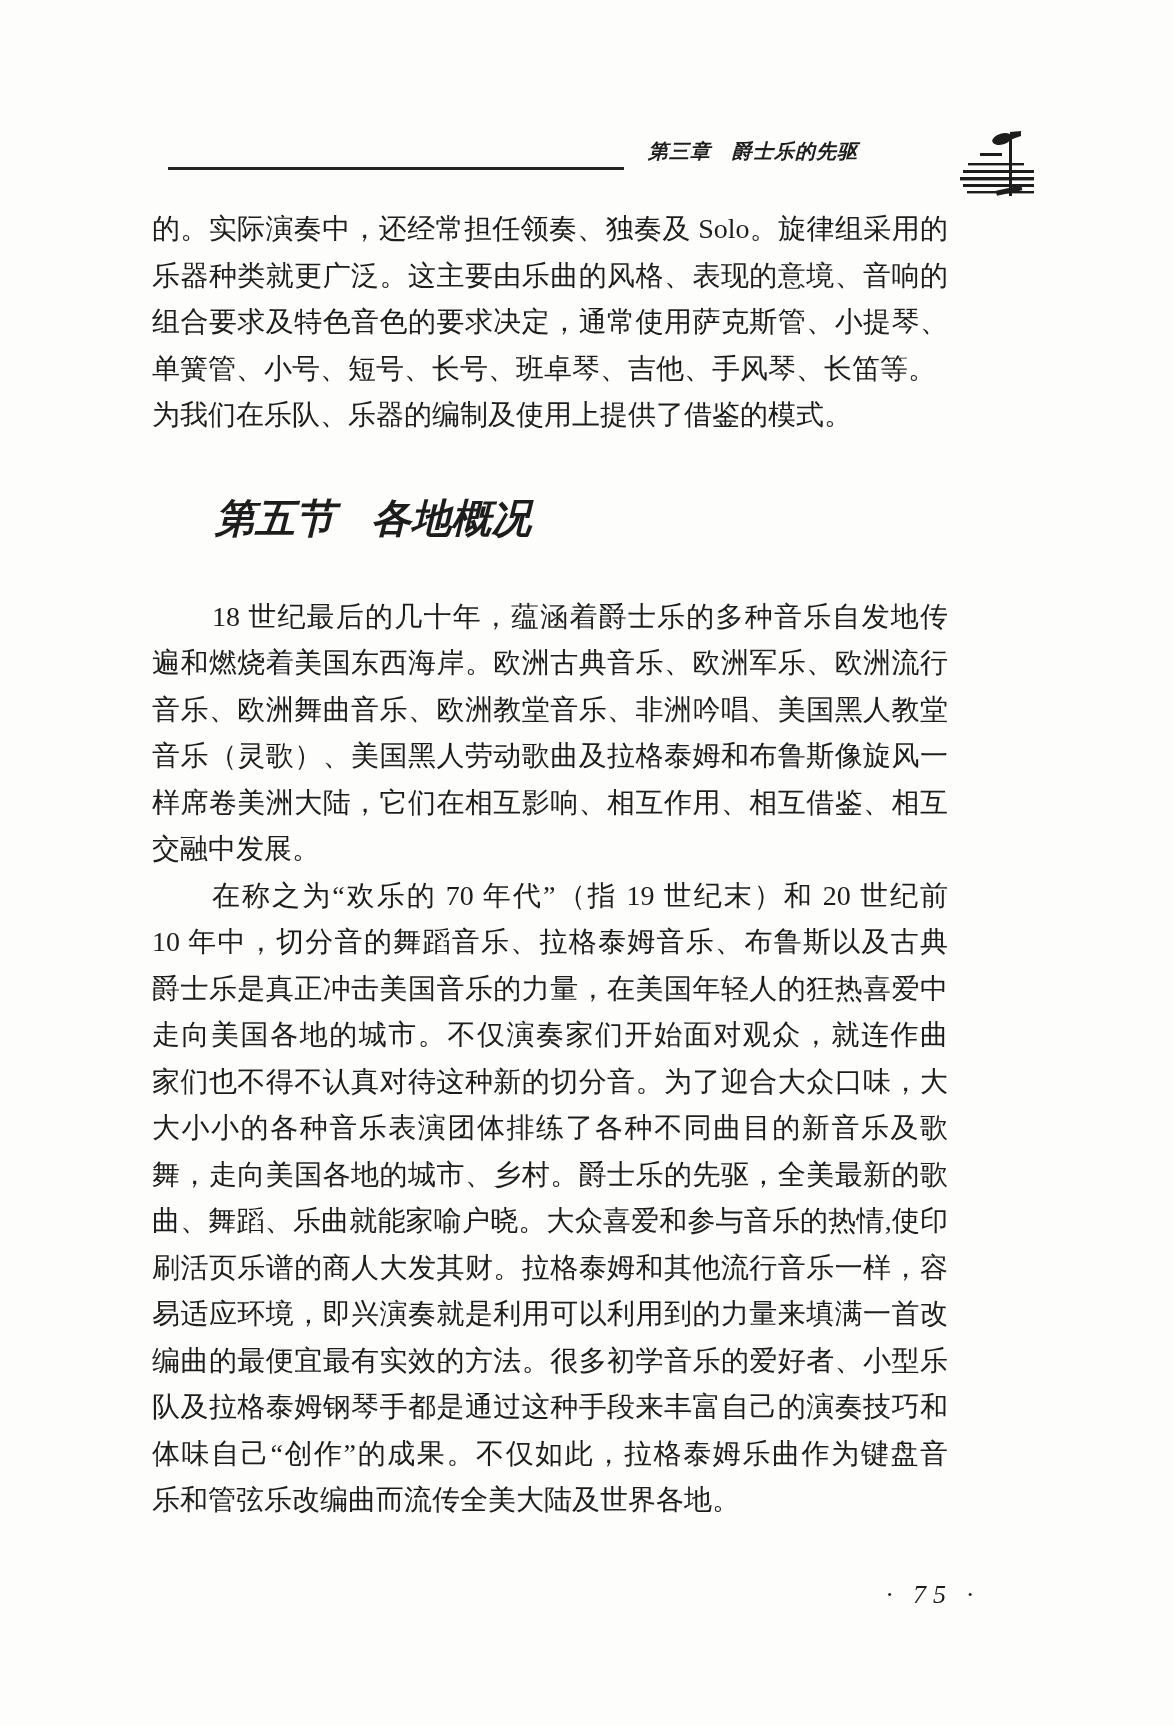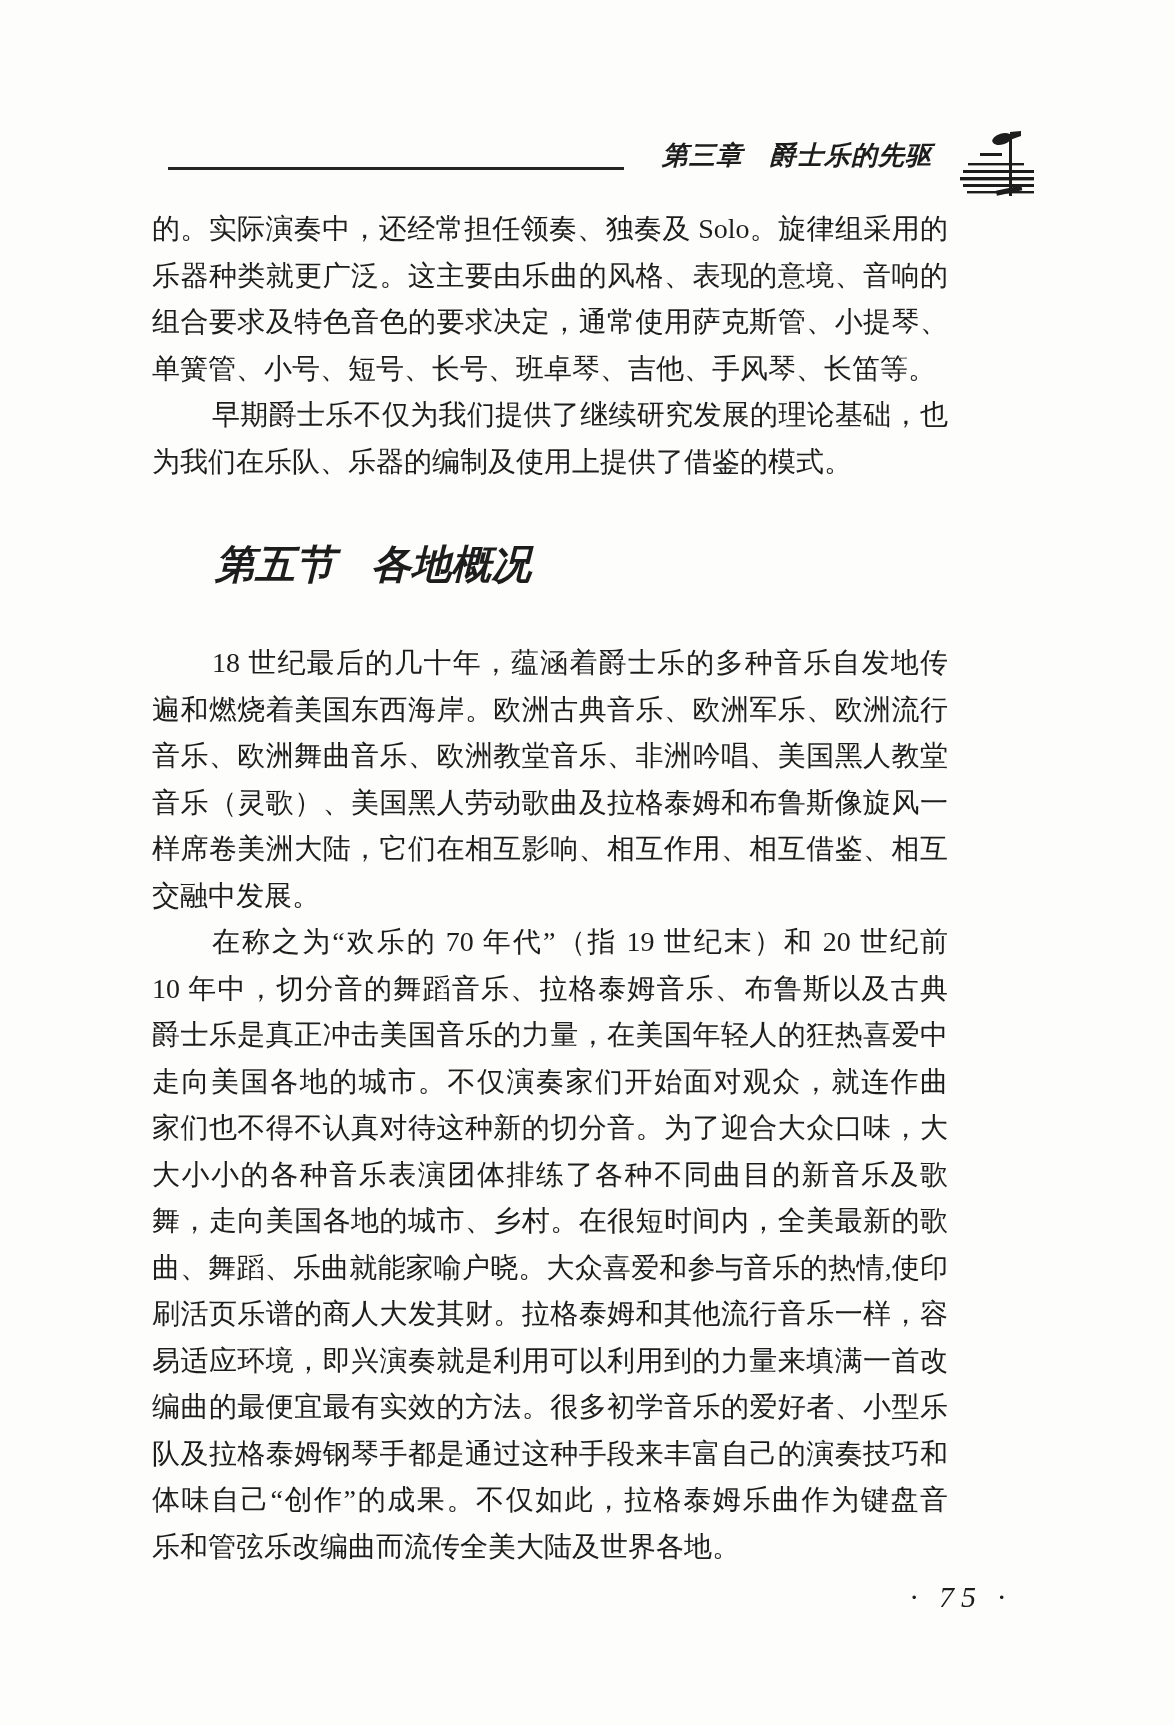--- a/index.html
+++ b/index.html
@@ -11,22 +11,22 @@
     color:#1d1d1d;
     font-family:"Liberation Serif","DejaVu Serif",serif;
     overflow:hidden;
   }
   
   .head-rule {
     position:absolute; left:168px; top:167px;
     width:456px; height:3px; background:#262626;
   }
   .running-head {
-    position:absolute; left:662px; top:138px;
-    font-size:26px; font-weight:bold; font-style:italic;
+    position:absolute; left:648px; top:138px;
+    font-size:20px; font-weight:bold; font-style:italic;
     letter-spacing:1px; white-space:nowrap;
   }
   .staff-icon {
     position:absolute; left:960px; top:130px;
   }
   
   .content {
     position:absolute; left:152px; top:206px; width:796px;
     font-size:28px;
   }
@@ -40,22 +40,22 @@
   .line.indent { text-indent:60px; }
   .section-heading {
     margin:58px 0 53px 63px;
     font-size:40px; line-height:44px;
     font-weight:bold; font-style:italic;
     white-space:nowrap;
   }
   .section-heading .sec-no { margin-right:36px; }
   
   .page-number {
-    position:absolute; left:910px; top:1580px;
-    font-size:30px; font-style:italic;
+    position:absolute; left:886px; top:1580px;
+    font-size:26px; font-style:italic;
     letter-spacing:7px; white-space:nowrap;
   }
 </style>
 </head>
 <body>
 
 <div class="page">
 
   <div class="head-rule"></div>
   <div class="running-head">第三章　爵士乐的先驱</div>
@@ -78,21 +78,20 @@
   </svg>
 
   <main class="content">
     <div class="para">
         <div class="line">的。实际演奏中，还经常担任领奏、独奏及 Solo。旋律组采用的</div>
         <div class="line">乐器种类就更广泛。这主要由乐曲的风格、表现的意境、音响的</div>
         <div class="line">组合要求及特色音色的要求决定，通常使用萨克斯管、小提琴、</div>
         <div class="line last">单簧管、小号、短号、长号、班卓琴、吉他、手风琴、长笛等。</div>
       </div>
     <div class="para">
-        <div class="line indent">早期爵士乐不仅为我们提供了继续研究发展的理论基础，也</div>
         <div class="line last">为我们在乐队、乐器的编制及使用上提供了借鉴的模式。</div>
       </div>
 
     <h2 class="section-heading">
       <span class="sec-no">第五节</span><span>各地概况</span>
     </h2>
 
     <div class="para">
         <div class="line indent">18 世纪最后的几十年，蕴涵着爵士乐的多种音乐自发地传</div>
         <div class="line">遍和燃烧着美国东西海岸。欧洲古典音乐、欧洲军乐、欧洲流行</div>
@@ -101,21 +100,21 @@
         <div class="line">样席卷美洲大陆，它们在相互影响、相互作用、相互借鉴、相互</div>
         <div class="line last">交融中发展。</div>
       </div>
     <div class="para">
         <div class="line indent">在称之为“欢乐的 70 年代”（指 19 世纪末）和 20 世纪前</div>
         <div class="line">10 年中，切分音的舞蹈音乐、拉格泰姆音乐、布鲁斯以及古典</div>
         <div class="line">爵士乐是真正冲击美国音乐的力量，在美国年轻人的狂热喜爱中</div>
         <div class="line">走向美国各地的城市。不仅演奏家们开始面对观众，就连作曲</div>
         <div class="line">家们也不得不认真对待这种新的切分音。为了迎合大众口味，大</div>
         <div class="line">大小小的各种音乐表演团体排练了各种不同曲目的新音乐及歌</div>
-        <div class="line">舞，走向美国各地的城市、乡村。在很短时间内，全美最新的歌</div>
+        <div class="line">舞，走向美国各地的城市、乡村。爵士乐的先驱，全美最新的歌</div>
         <div class="line">曲、舞蹈、乐曲就能家喻户晓。大众喜爱和参与音乐的热情,使印</div>
         <div class="line">刷活页乐谱的商人大发其财。拉格泰姆和其他流行音乐一样，容</div>
         <div class="line">易适应环境，即兴演奏就是利用可以利用到的力量来填满一首改</div>
         <div class="line">编曲的最便宜最有实效的方法。很多初学音乐的爱好者、小型乐</div>
         <div class="line">队及拉格泰姆钢琴手都是通过这种手段来丰富自己的演奏技巧和</div>
         <div class="line">体味自己“创作”的成果。不仅如此，拉格泰姆乐曲作为键盘音</div>
         <div class="line last">乐和管弦乐改编曲而流传全美大陆及世界各地。</div>
       </div>
   </main>
 

